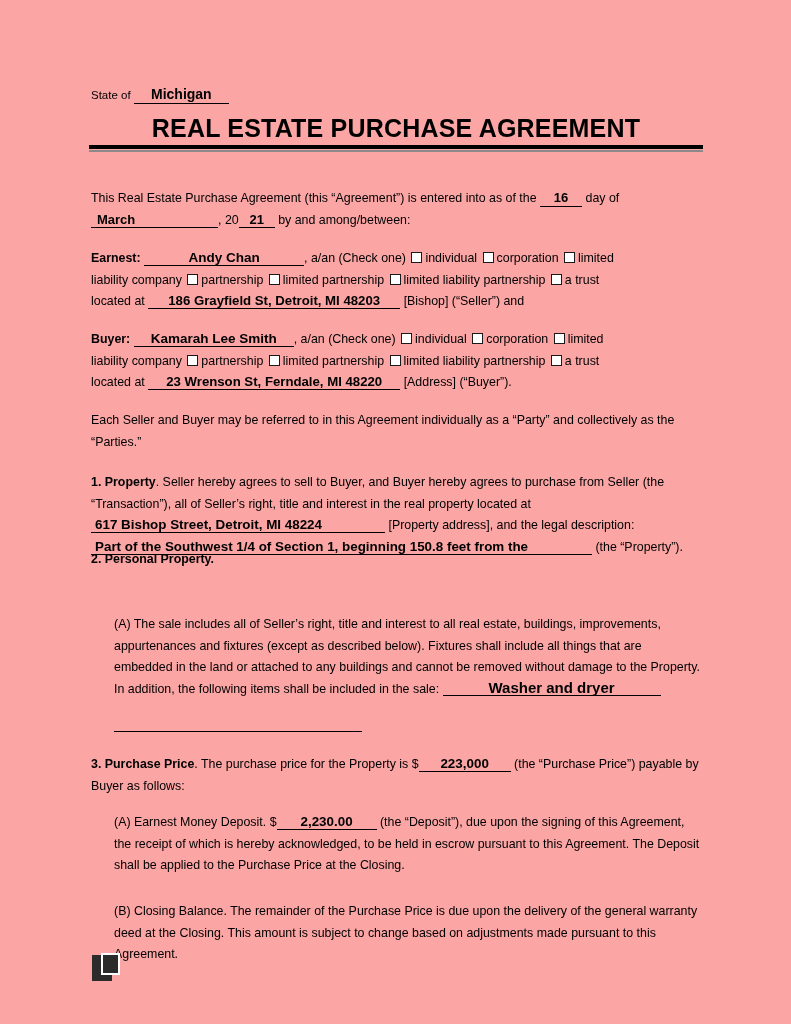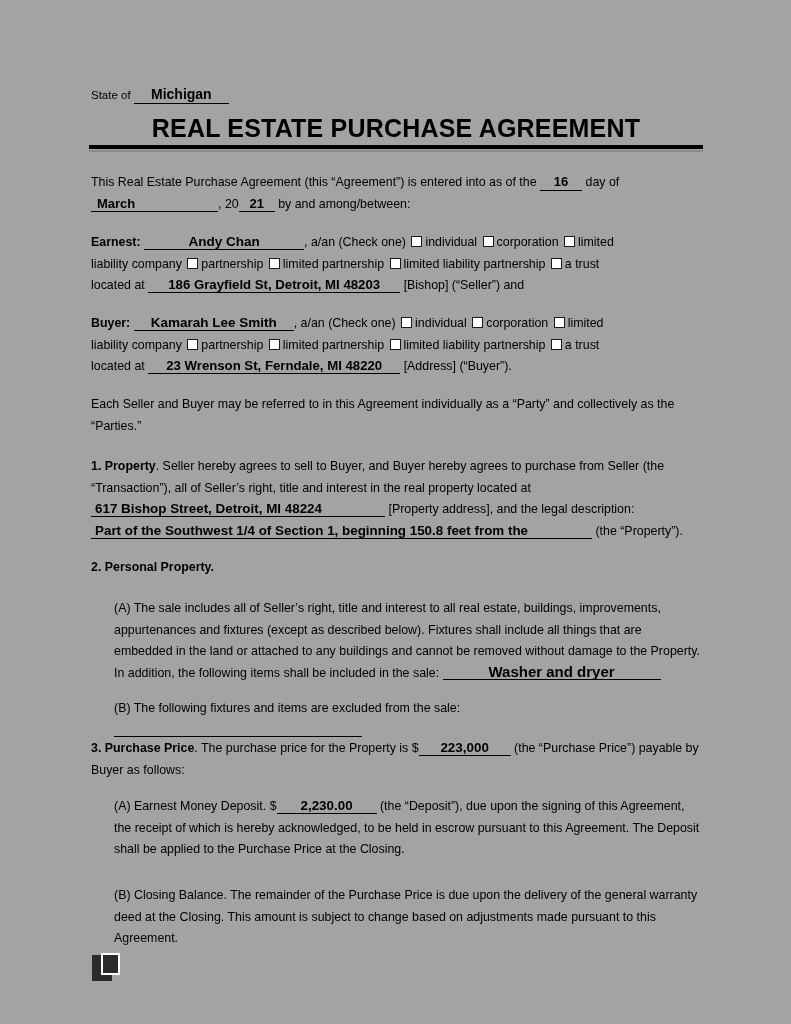--- a/index.html
+++ b/index.html
@@ -4,21 +4,21 @@
 <style>
   html, body {
     margin: 0;
     padding: 0;
     background: #ffffff;
   }
   .page {
     position: relative;
     width: 791px;
     height: 1024px;
-    background: #a3a3a3;
+    background: #fca5a5;
     font-family: "Liberation Sans", sans-serif;
     color: #000000;
     overflow: hidden;
     box-sizing: border-box;
   }
   .content {
     position: absolute;
     left: 91px;
     top: 0;
     width: 610px;
@@ -76,20 +76,21 @@
   }
 
   
   .body-block {
     position: absolute;
     left: 0;
     width: 610px;
     font-size: 12.4px;
     line-height: 21.5px;
     text-align: left;
+    margin-top: 16px;
   }
   .indent { margin-left: 23px; width: 587px; }
   b.sect { font-weight: bold; }
 
   .fill.inline {
     font-size: 13px;
     padding: 0 3px 1px 3px;
   }
   .fill.day   { width: 36px; }
   .fill.month { width: 118px; text-align: left; padding-left: 6px; }
@@ -182,31 +183,30 @@
     <div class="body-block" style="top:394px;">Each Seller and Buyer may be referred to in this Agreement individually as a “Party” and collectively as the “Parties.”</div>
 
     <div class="body-block" style="top:456px;">
       <b class="sect">1. Property</b><span>. Seller hereby agrees to sell to Buyer, and Buyer hereby agrees to purchase from Seller (the “Transaction”), all of Seller’s right, title and interest in the real property located at</span><br>
       <span class="fill prop-addr">617 Bishop Street, Detroit, MI 48224</span>
       <span>[Property address], and the legal description:</span><br>
       <span class="fill legal-desc">Part of the Southwest 1/4 of Section 1, beginning 150.8 feet from the</span>
       <span>(the “Property”).</span>
     </div>
 
-    <div class="body-block" style="top:557px;">
+    <div class="body-block" style="top:533px;">
       <b class="sect">2. Personal Property.</b>
     </div>
 
     <div class="body-block indent" style="top:598px;">
       <span>(A) The sale includes all of Seller’s right, title and interest to all real estate, buildings, improvements, appurtenances and fixtures (except as described below). Fixtures shall include all things that are embedded in the land or attached to any buildings and cannot be removed without damage to the Property. In addition, the following items shall be included in the sale:</span>
       <span class="fill included">Washer and dryer</span>
     </div>
 
     <div class="body-block indent" style="top:698px;">
-      <span>(B) The following fixtures and items are excluded from the sale:</span>
       <span class="fill excluded">&nbsp;</span>
     </div>
 
     <div class="body-block" style="top:738px;">
       <b class="sect">3. Purchase Price</b><span>.  The purchase price for the Property is $</span><span class="fill price">223,000</span>
       <span>(the “Purchase Price”) payable by Buyer as follows:</span>
     </div>
 
     <div class="body-block indent" style="top:796px;">
       <span>(A) Earnest Money Deposit. $</span><span class="fill deposit">2,230.00</span>

